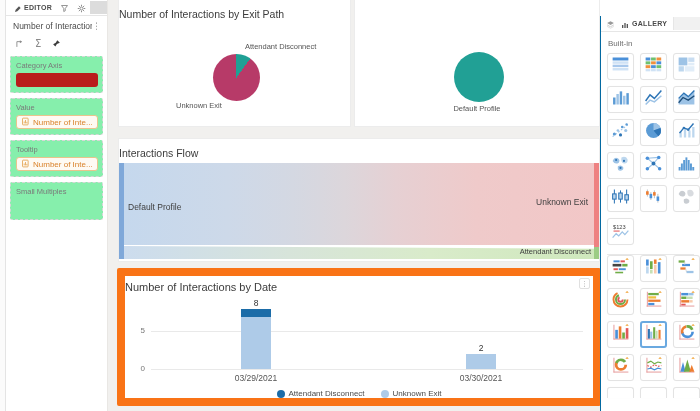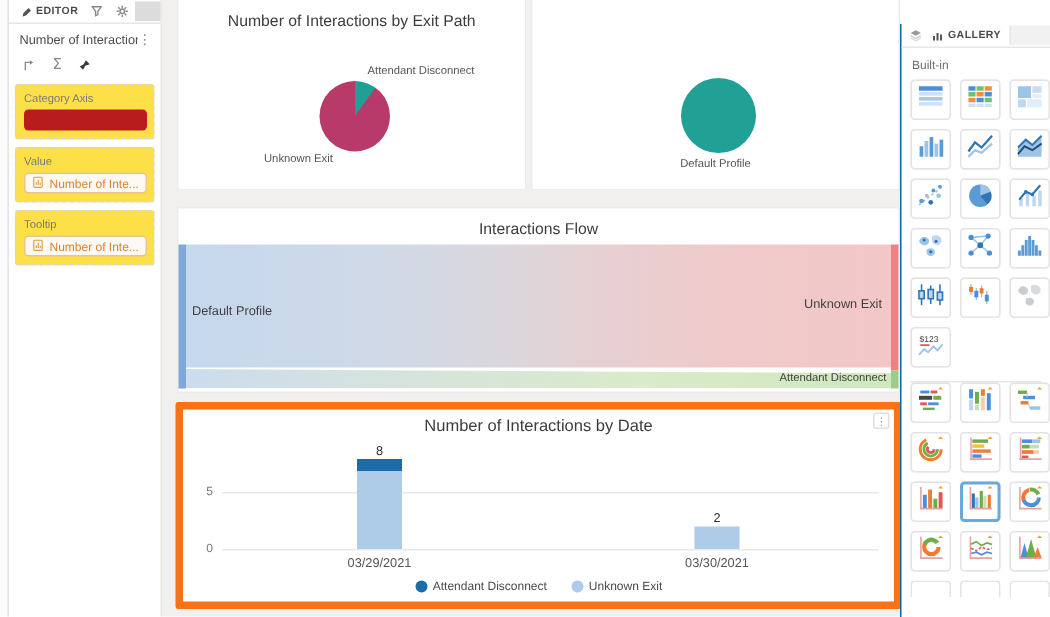--- a/index.html
+++ b/index.html
@@ -16,31 +16,31 @@
   .etab { display:flex; align-items:center; gap:2px; padding:0 4px; height:16px; cursor:pointer; }
   .etab-label { font-size:7px; font-weight:bold; color:#4a4a4a; letter-spacing:.3px; }
   .etab-fill { margin-left:auto; width:28px; height:13px; background:#dcdcdc; }
   #dataset-row { display:flex; align-items:center; justify-content:space-between; padding:5px 6px 3px 7px; }
   #dataset-name { font-size:8.5px; color:#4a4a4a; white-space:nowrap; overflow:hidden; }
   .kebab { font-size:9px; color:#8a8a8a; line-height:1; cursor:pointer; }
   #editor-tools { display:flex; align-items:center; gap:11px; padding:4px 8px 5px 9px; }
   #editor-tools .tool { cursor:pointer; display:flex; align-items:center; }
   .sigma { font-size:10px; color:#8a8a8a; font-family:"DejaVu Sans", sans-serif; }
   #dropzones { padding:2px 4px; }
-  .dropzone { border:1px dashed #d6d6d6; border-radius:2px; padding:4px 4px 5px 5px; margin-bottom:5px; background:#fde047; }
+  .dropzone { border:1px dashed #d6d6d6; border-radius:2px; padding:4px 4px 5px 5px; margin-bottom:5px; background:#86efac; }
   .dz-label { font-size:7.5px; color:#7a7a7a; margin-bottom:3px; }
   .pill { height:14px; border-radius:3px; display:flex; align-items:center; gap:3px; padding:0 4px; font-size:8px; white-space:nowrap; overflow:hidden; cursor:pointer; }
   .pill.green { border:7px solid #b91c1c; background:#f5fbf6; color:#4f9d53; }
   .pill.orange { border:1px solid #eac48c; background:#fefaf3; color:#d9822b; }
   .dz-small { min-height:38px; }
 
   
   #canvas { left:108px; top:0; width:492px; height:411px; background:#f1f0ee; }
   .panel { position:absolute; background:#fff; border:1px solid #ececec; }
-  .panel-title { text-align:center; font-size:10.5px; color:#3c3c3c; padding-top:8px; }
+  .panel-title { font-size:10.5px; color:#3c3c3c; padding-top:8px; }
 
   #panel-exit { left:10px; top:0; width:233px; height:127px; border-top:none; }
   #pie-exit { position:absolute; left:94px; top:54px; width:47px; height:47px; border-radius:50%; cursor:pointer; }
   .pie-label { position:absolute; font-size:7.5px; color:#555; white-space:nowrap; }
 
   #panel-profile { left:246px; top:0; width:246px; height:127px; border-top:none; }
   #pie-profile { position:absolute; left:99px; top:52px; width:50px; height:50px; border-radius:50%; cursor:pointer; }
 
   #panel-flow { left:10px; top:138px; width:482px; height:124px; }
   #flow-area { position:absolute; left:0; right:0; top:24px; height:96px; }
@@ -48,21 +48,21 @@
     background:linear-gradient(90deg,#c5d8ed 0%,#cdd9e9 22%,#d4d8e2 36%,#dcd6db 47%,#e6d0d3 58%,#efcaca 75%,#f2c7c7 100%); }
   #flow-band-green { position:absolute; left:5px; right:5px; top:83px; height:13px; cursor:pointer;
     background:linear-gradient(90deg,#ccdcee 0%,#d7e4da 35%,#d9ebca 65%,#cfe8bd 100%);
     clip-path:polygon(0 0,100% 22%,100% 100%,0 100%); }
   .flow-node { position:absolute; cursor:pointer; }
   #node-default { left:0; top:0; width:5px; height:96px; background:#7fa8d9; }
   #node-unknown { right:0; top:0; width:5px; height:84px; background:#ee8181; }
   #node-attendant { right:0; top:84px; width:5px; height:12px; background:#9ccc85; }
   .flow-label { position:absolute; font-size:8.5px; color:#3f3f3f; white-space:nowrap; }
 
-  #panel-date { left:9px; top:268px; width:484px; height:138px; border:5px solid #f97316; border-radius:2px; }
+  #panel-date { left:9px; top:268px; width:484px; height:138px; border:8px solid #f97316; border-radius:2px; }
   #panel-date .panel-title { padding-top:5px; font-size:11px; }
   #date-menu { position:absolute; right:3px; top:2px; width:11px; height:11px; border:1px solid #e0e0e0; border-radius:2px;
     display:flex; align-items:center; justify-content:center; font-size:7px; color:#999; cursor:pointer; }
   .gridline { position:absolute; left:26px; right:10px; height:1px; background:#e9e9e9; }
   .ytick { position:absolute; left:0; width:20px; text-align:right; font-size:8px; color:#777; }
   .bar-seg { position:absolute; cursor:pointer; }
   .bar-total { position:absolute; width:30px; text-align:center; font-size:8.5px; color:#333; }
   .xlabel { position:absolute; width:90px; text-align:center; font-size:8.5px; color:#555; }
   #legend { position:absolute; left:0; right:0; top:113px; display:flex; justify-content:center; gap:16px; }
   .legend-item { display:flex; align-items:center; gap:4px; cursor:pointer; }
@@ -168,20 +168,23 @@
       <div class="pill orange">
         <span><svg width="9" height="9" viewBox="0 0 24 24">
               <rect x="4" y="3" width="15" height="18" rx="2" fill="none" stroke="#e09a3e" stroke-width="2"></rect>
               <line x1="8.5" y1="17" x2="8.5" y2="12" stroke="#e09a3e" stroke-width="2"></line>
               <line x1="12" y1="17" x2="12" y2="8" stroke="#e09a3e" stroke-width="2"></line>
               <line x1="15.5" y1="17" x2="15.5" y2="13" stroke="#e09a3e" stroke-width="2"></line>
             </svg></span>
         <span>Number of Inte...</span>
       </div>
     </div>
+    <div class="dropzone dz-small">
+      <div class="dz-label">Small Multiples</div>
+    </div>
   </div>
 </div>
 
 <div class="abs" id="canvas">
 
   <div class="panel" id="panel-exit">
     <div class="panel-title">Number of Interactions by Exit Path</div>
     <div id="pie-exit" style="background: conic-gradient(rgb(31, 160, 149) 0deg, rgb(31, 160, 149) 36deg, rgb(183, 58, 104) 36deg, rgb(183, 58, 104) 360deg);"></div>
     <span class="pie-label" style="left:126px; top:42px;">Attendant Disconnect</span>
     <span class="pie-label" style="left:57px; top:101px;">Unknown Exit</span>

